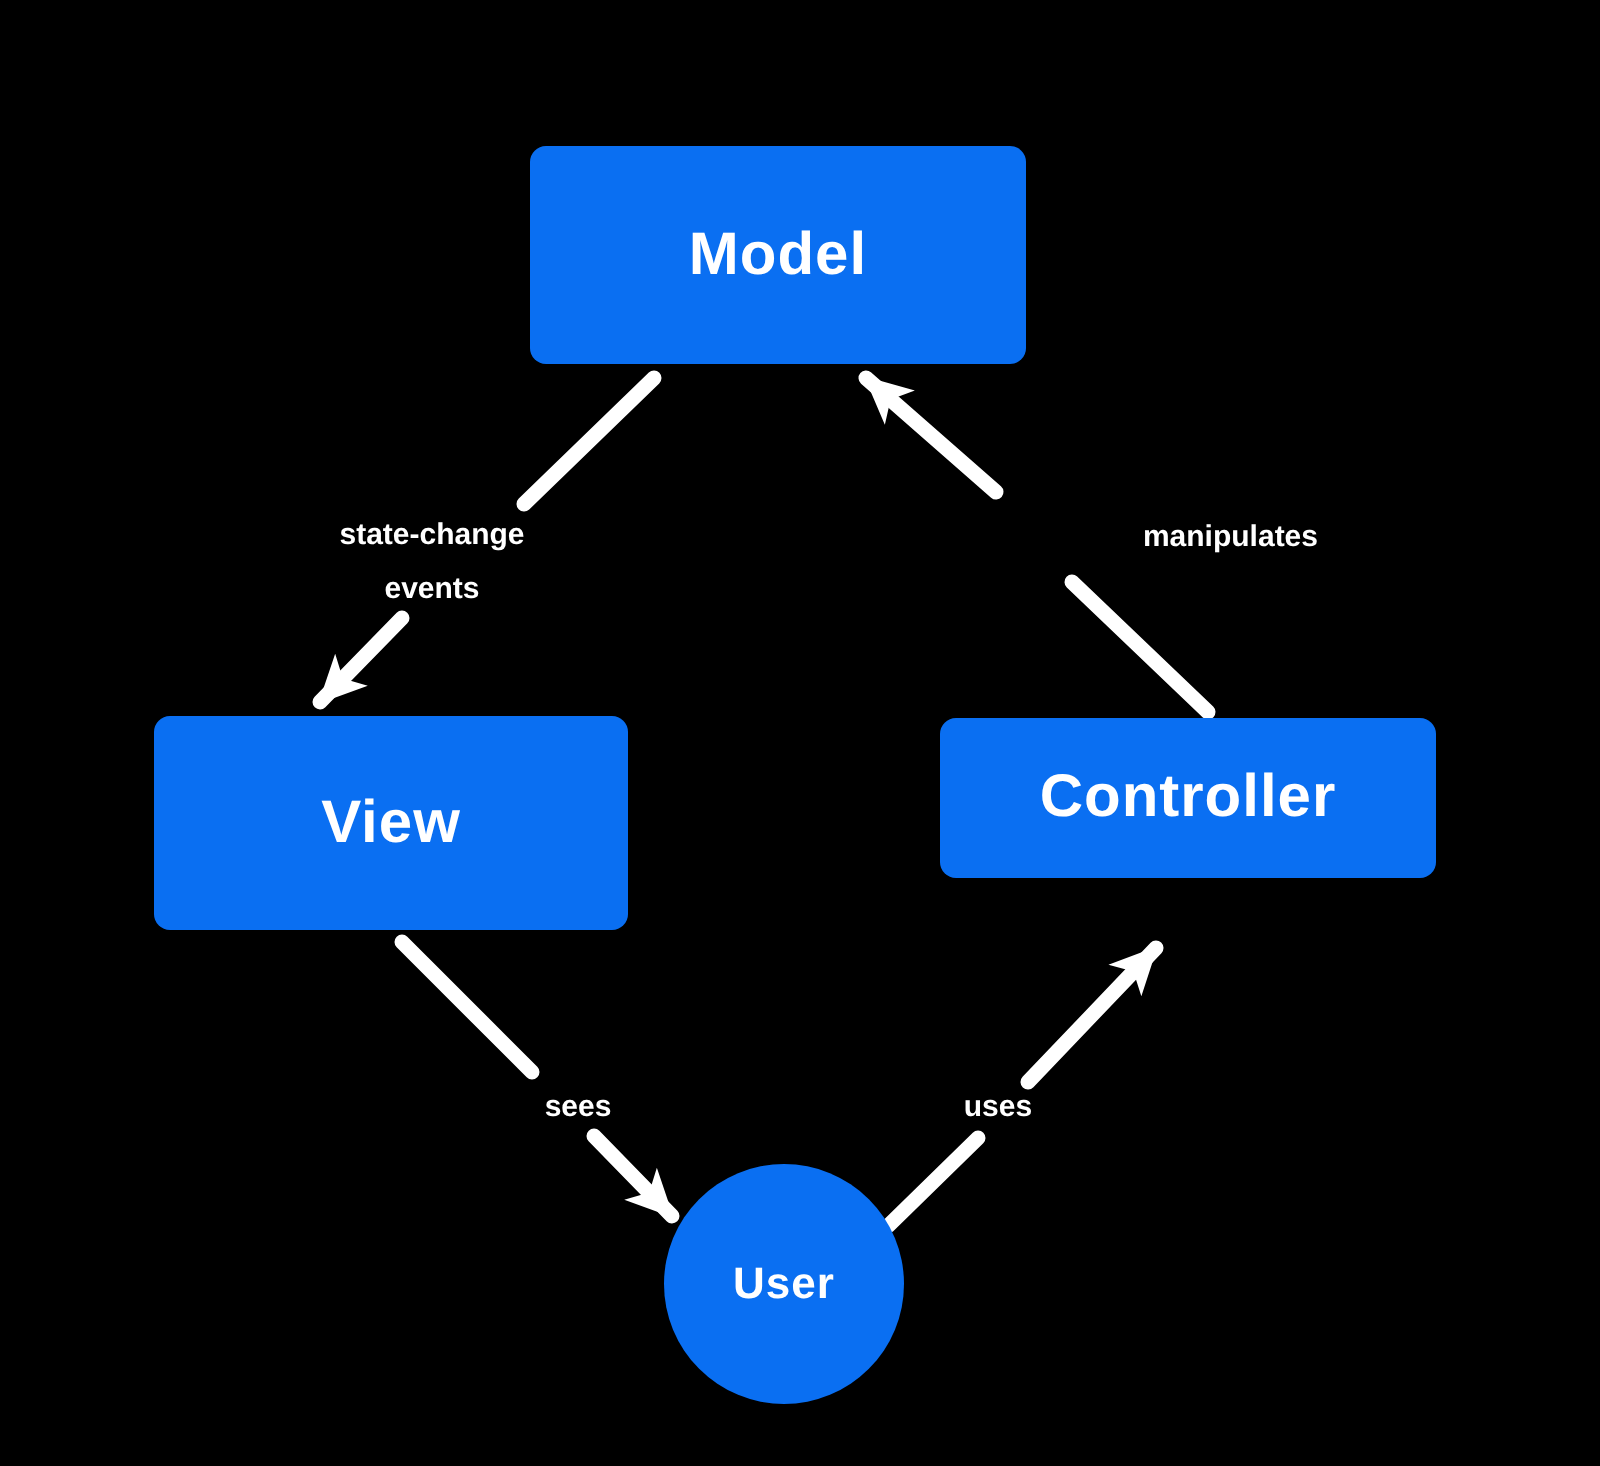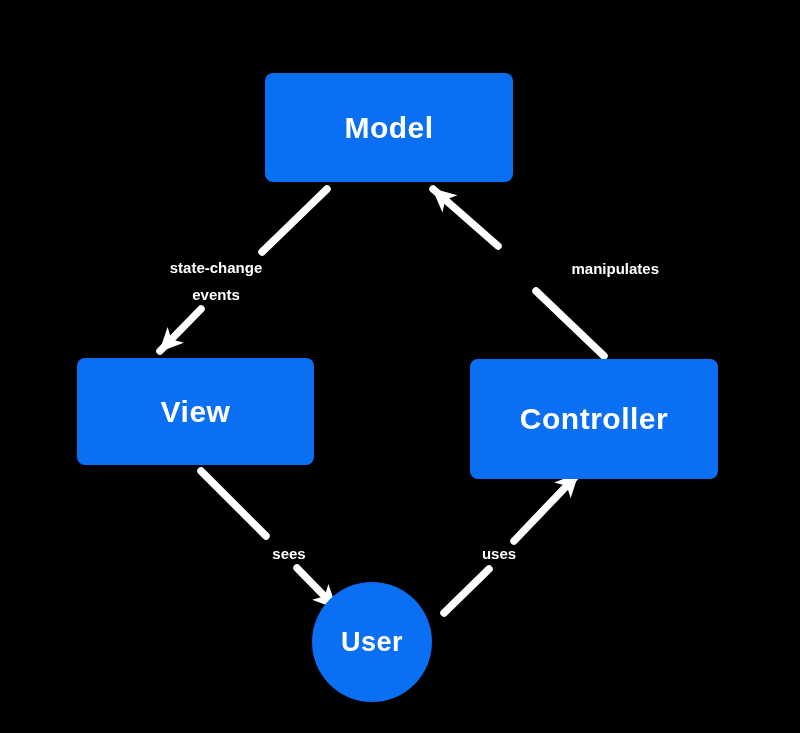--- a/index.html
+++ b/index.html
@@ -38,25 +38,25 @@
     display: flex;
     align-items: center;
     justify-content: center;
     font-weight: 700;
     font-size: 30px;
     letter-spacing: 0.5px;
   }
   .node-box { border-radius: 8px; text-align: right; }
   .node-model      { left: 265px; top: 73px;  width: 248px; height: 109px; }
   .node-view       { left: 77px;  top: 358px; width: 237px; height: 107px; }
-  .node-controller { left: 470px; top: 359px; width: 248px; height: 120px; }
+  .node-controller { left: 470px; top: 359px; width: 248px; height: 80px; }
   .node-user {
-    left: 312px; top: 582px; width: 120px; height: 120px;
+    left: 332px; top: 582px; width: 120px; height: 120px;
     border-radius: 50%;
-    font-size: 27px;
+    font-size: 22px;
   }
   .edge-label {
     position: absolute;
     color: var(--label-text, #ffffff);
     font-weight: 700;
     font-size: 15px;
     line-height: 27px;
     text-align: center;
   }
   .label-state-change { left: 116px; top: 254px; width: 200px; }

